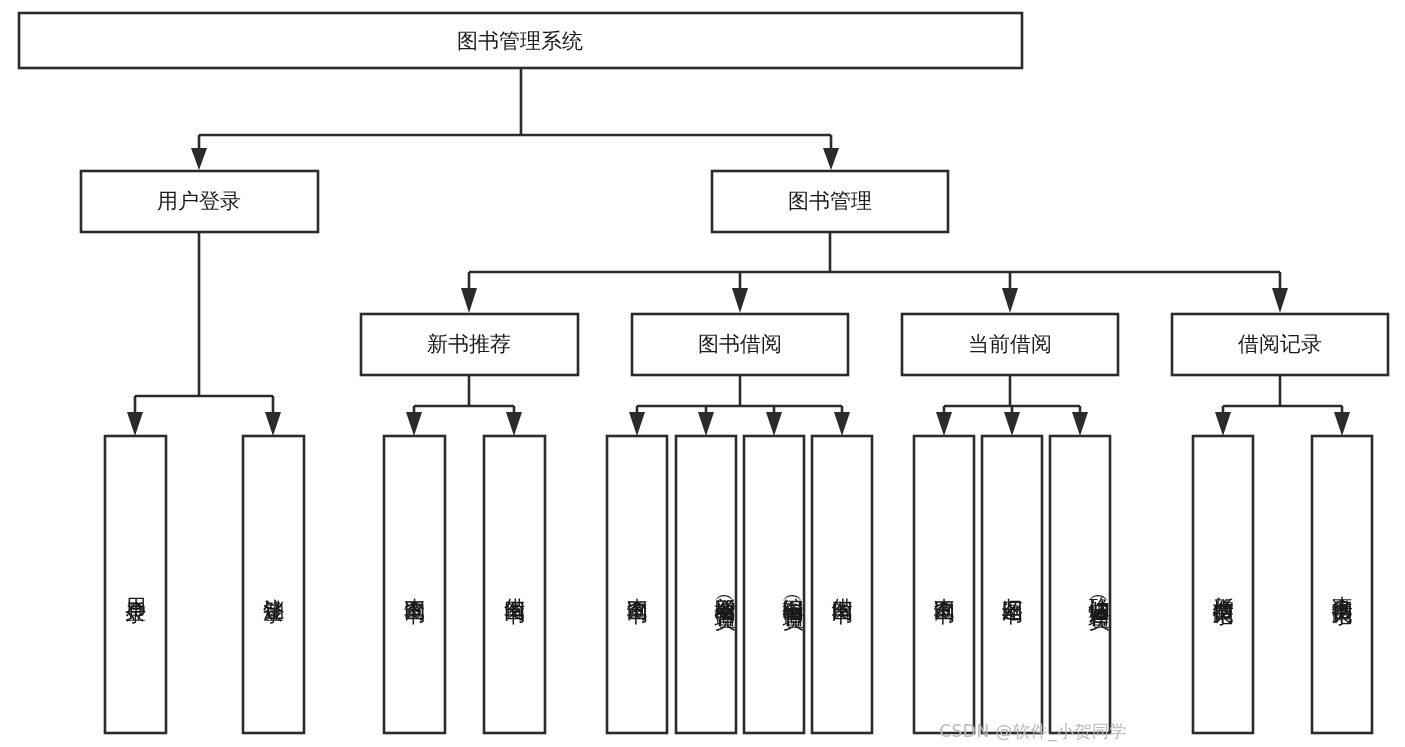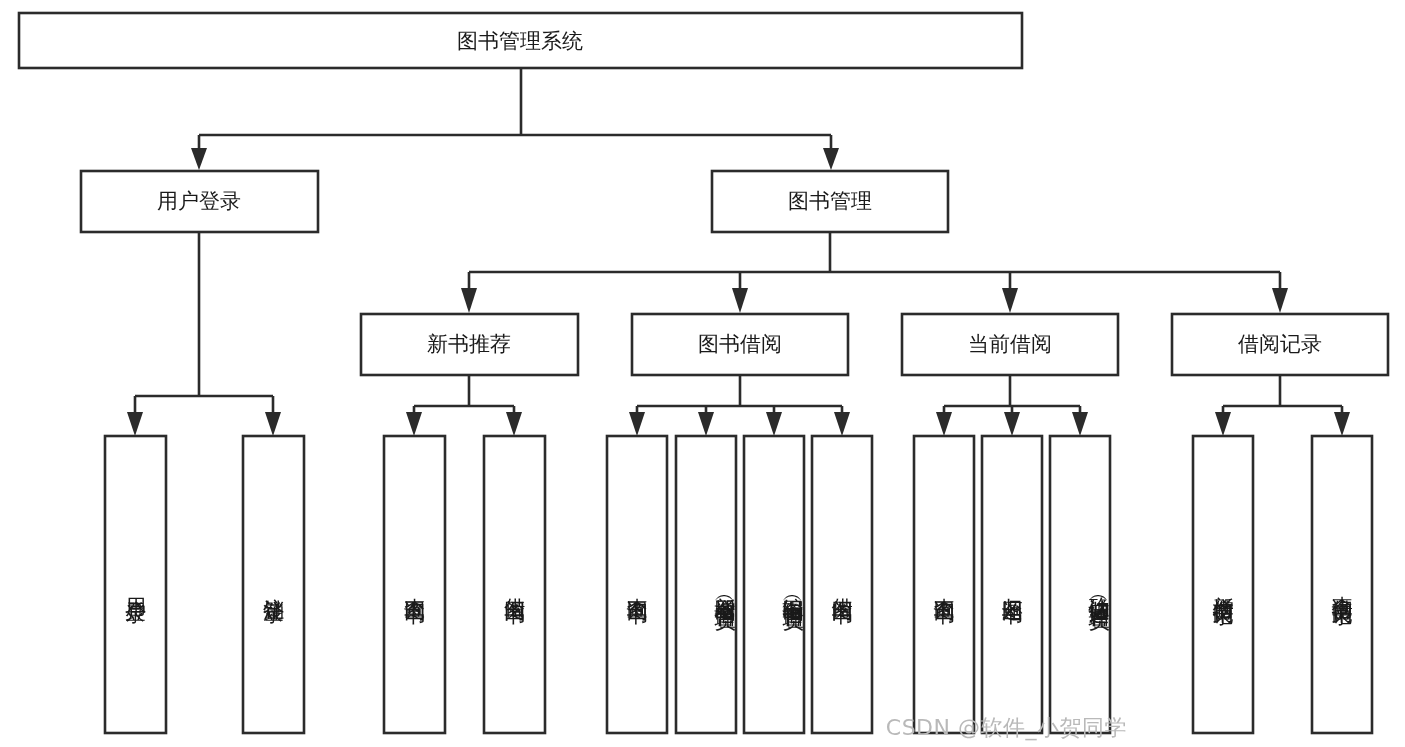--- a/index.html
+++ b/index.html
@@ -62,21 +62,21 @@
     justify-content: center;
     text-align: center;
     pointer-events: none;
     white-space: nowrap;
   }
   .watermark {
     position: absolute;
     right: 8px;
     bottom: 4px;
     font-family: "DejaVu Sans", "Liberation Sans", sans-serif;
-    font-size: 22px;
+    font-size: 17px;
     color: #b9b9b9;
     letter-spacing: 0.5px;
     white-space: nowrap;
   }
 </style>
 </head>
 <body>
 
 <div id="diagram-root">
 

